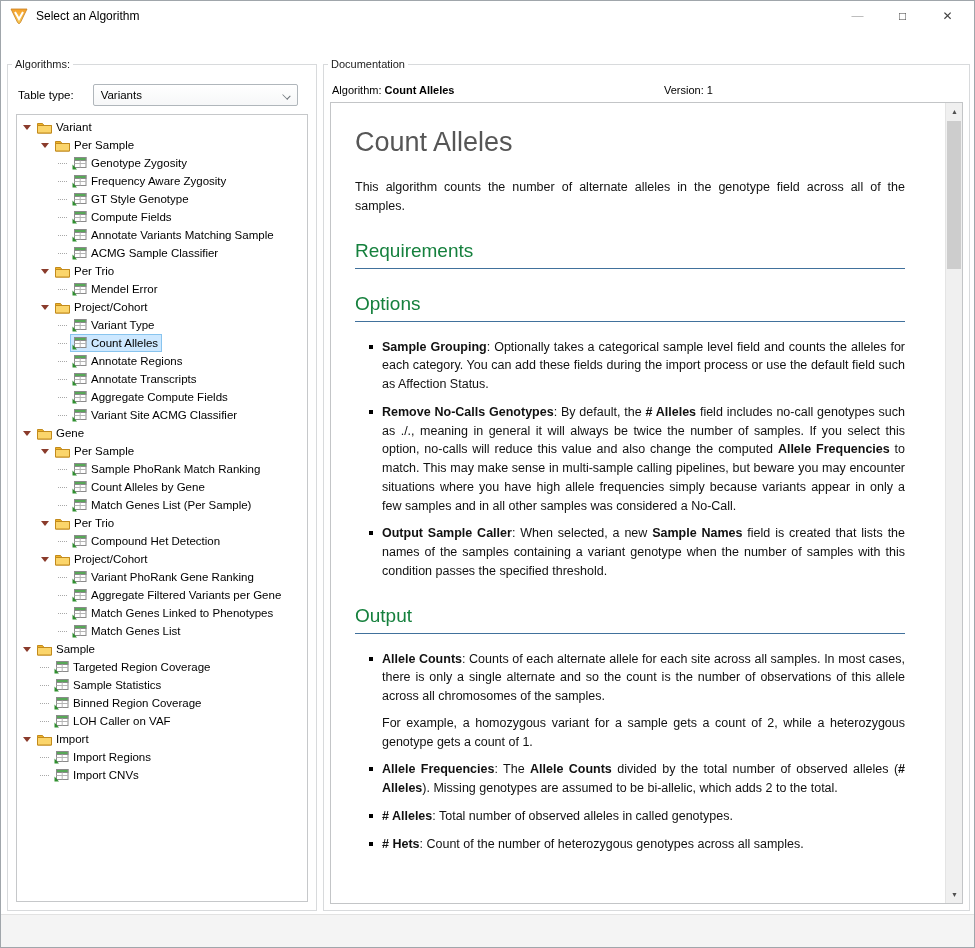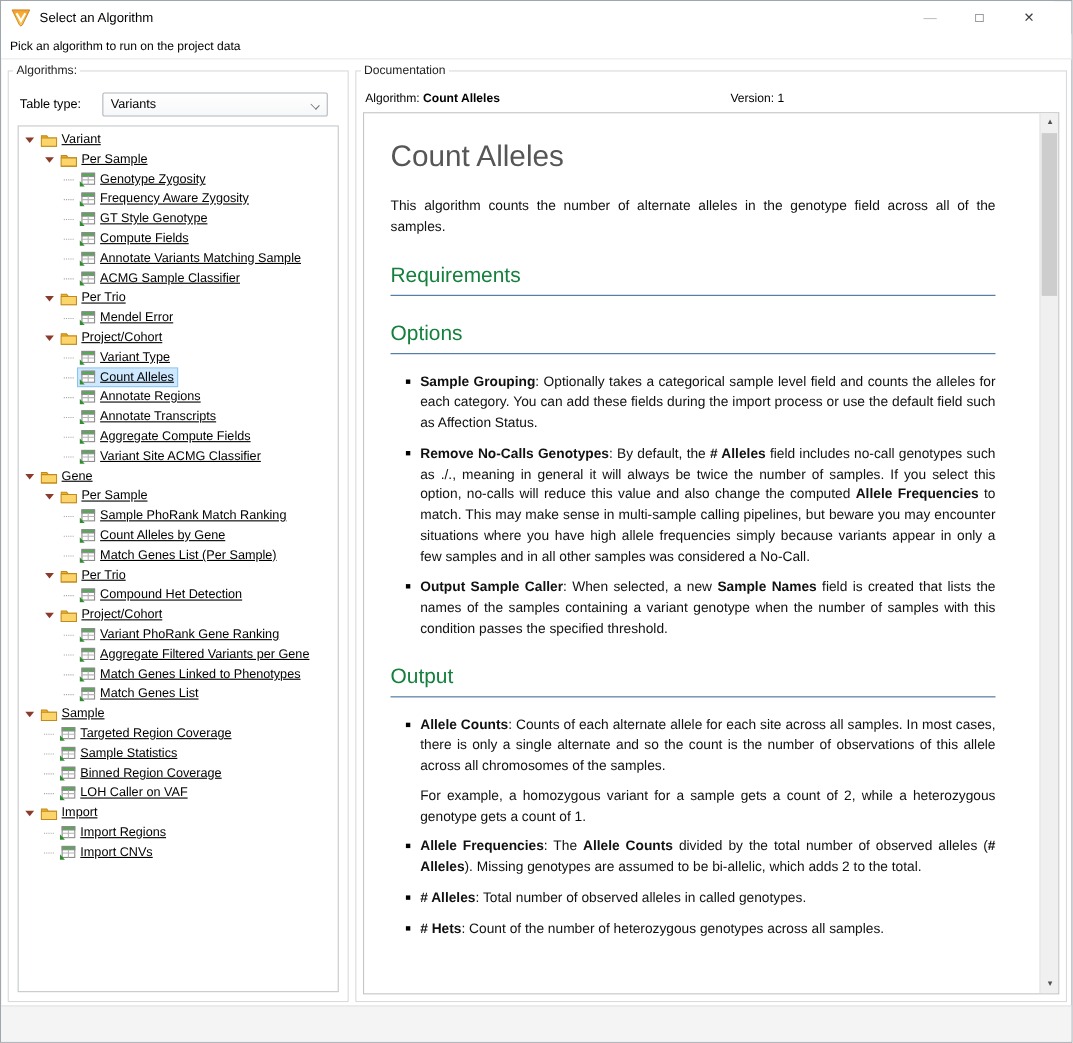--- a/index.html
+++ b/index.html
@@ -3,21 +3,21 @@
 <meta charset="utf-8">
 <style>
   * { box-sizing: border-box; margin: 0; padding: 0; }
   html, body { width: 975px; height: 948px; overflow: hidden; }
   body { font-family: "Liberation Sans", sans-serif; background: #ffffff; }
 
   .window { position: absolute; inset: 0; width: 975px; height: 948px;
             background: #ffffff; border: 1px solid #a0a6ab; }
 
   
-  .titlebar { position: absolute; top: 0; left: 0; right: 16px; height: 30px;
+  .titlebar { position: absolute; top: 0; left: 0; right: 4px; height: 30px;
               display: flex; align-items: center; background: #ffffff; }
   .app-icon { width: 18px; height: 17px; margin: 0 8px 0 9px; display: inline-flex; }
   .win-title { font-size: 12px; color: #000; }
   .win-controls { margin-left: auto; display: flex; height: 100%; }
   .win-btn { width: 45px; height: 100%; display: flex; align-items: center;
              justify-content: center; color: #404040; font-size: 12px; cursor: default; }
   .win-btn.min-glyph { color: #b5b5b5; }
 
   
   .subtitle { position: absolute; top: 30px; left: 0; right: 0; height: 23px;
@@ -45,21 +45,21 @@
           border: 1px solid #c6c8ca; background: #ffffff; overflow: hidden; padding-top: 3px; }
   .tree-row { height: 18px; display: flex; align-items: center; font-size: 11.5px; white-space: nowrap; }
   .indent { display: inline-block; height: 1px; }
   .expander { width: 0; height: 0; border-left: 4px solid transparent;
               border-right: 4px solid transparent; border-top: 5px solid #8a3b2b;
               margin: 0 5px 0 2px; }
   .connector { width: 9px; border-top: 1px dotted #a8a8a8; margin: 0 4px 0 1px; }
   .row-body { display: inline-flex; align-items: center; padding: 1px 3px 1px 1px; }
   .row-body.selected { background: #cde8ff; outline: 1px solid #88c4ee; }
   .tree-icon { display: inline-flex; margin-right: 4px; }
-  .tree-label { color: #000; text-decoration: underline; }
+  .tree-label { color: #000; }
 
   
   .doc-header { position: absolute; top: 14px; left: 8px; right: 8px; height: 16px;
                 font-size: 11px; color: #000; }
   .doc-alg b { font-weight: bold; }
   .doc-version { position: absolute; left: 332px; top: 0; }
 
   .doc-area { position: absolute; top: 32px; left: 6px; right: 6px; bottom: 6px;
               border: 1px solid #c3c5c7; background: #ffffff; overflow: hidden; }
   .doc-content { position: absolute; left: 0; top: 0; right: 17px; bottom: 0;
@@ -117,21 +117,20 @@
       </svg>
     </span>
     <span class="win-title">Select an Algorithm</span>
     <span class="win-controls">
       <span class="win-btn min-glyph">—</span>
       <span class="win-btn">□</span>
       <span class="win-btn">✕</span>
     </span>
   </div>
 
-  <div class="subtitle">Pick an algorithm to run on the project data</div>
 
   <fieldset class="algorithms-box">
     <legend>Algorithms:</legend>
     <div class="tabletype-row">
       <span class="tt-label">Table type:</span>
       <div class="combo">
         <span>Variants</span>
         <span class="combo-arrow"></span>
       </div>
     </div>

